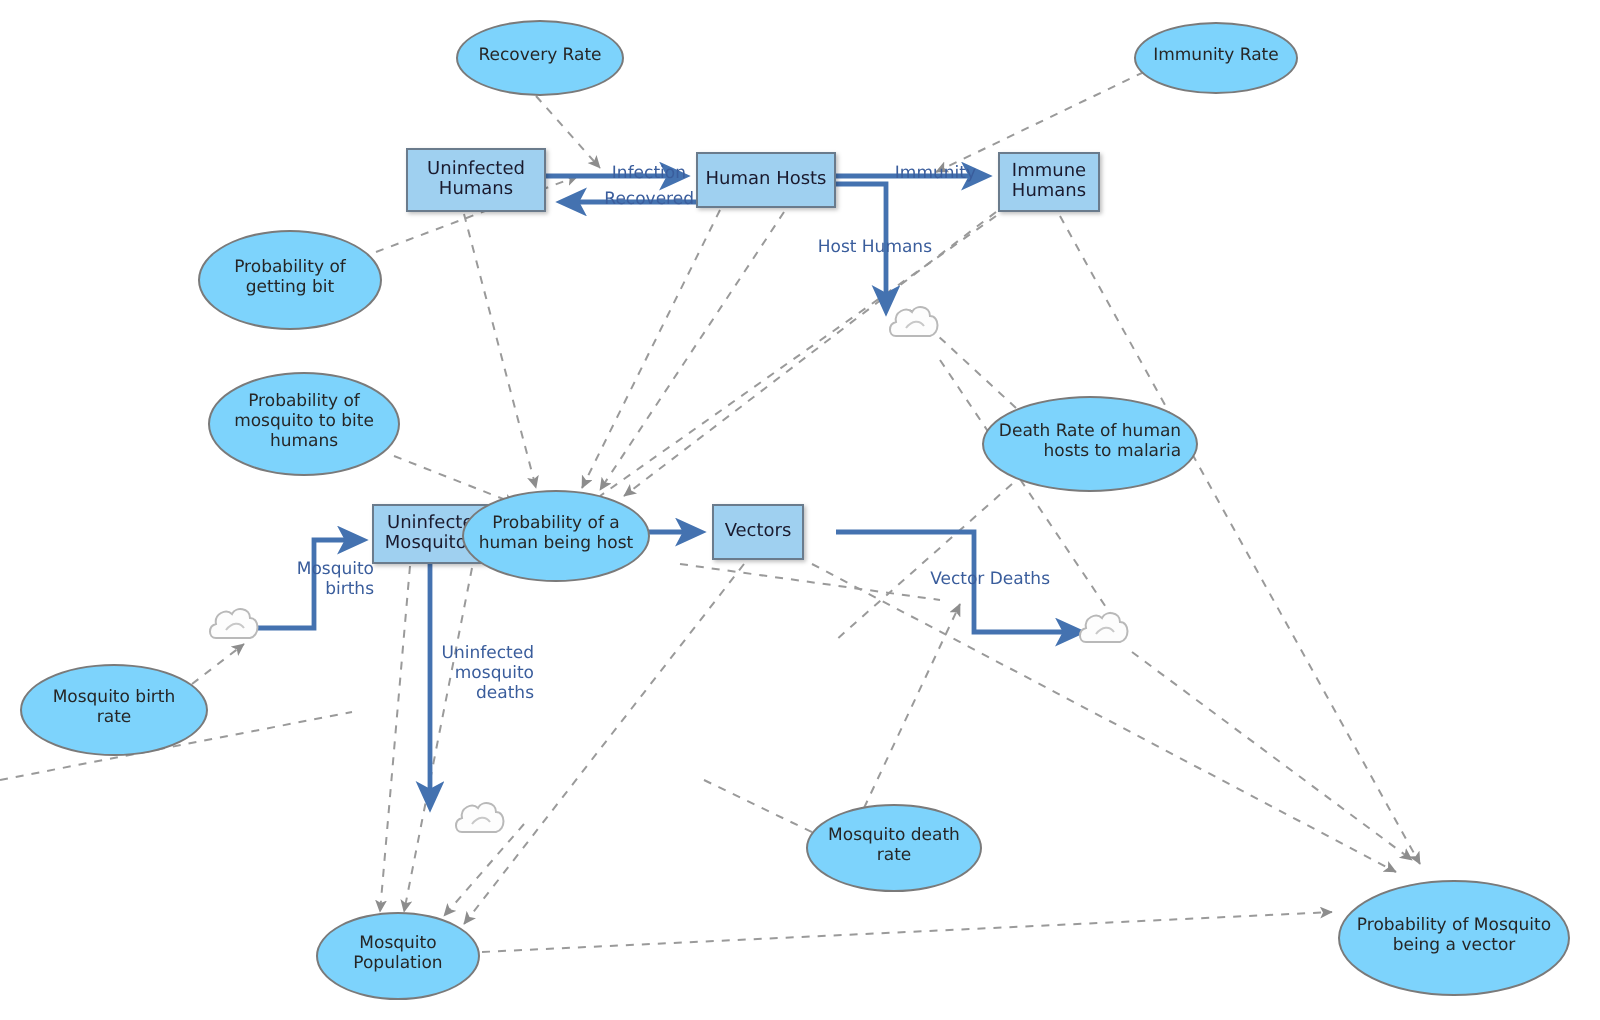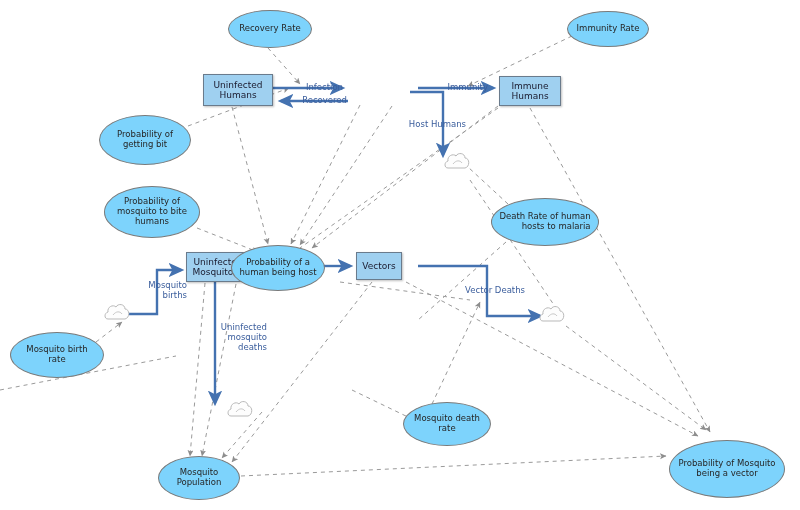--- a/index.html
+++ b/index.html
@@ -135,22 +135,23 @@
       </g>
       <g transform="translate(553,316)">
         <path d="M -10 5 C -14 5 -14 -1 -10 -2 C -11 -7 -5 -10 -2 -7 C 0 -11 7 -10 7 -5 C 12 -5 12 4 7 5 Z"></path>
         <path d="M -5 1 C -2 -3 2 -3 4 0" fill="none" stroke="#c8c8c8"></path>
       </g>
     </g>
   </svg>
 
   <div class="node stock" style="left:203px; top:74px; width:70px; height:32px;">Uninfected<br>Humans</div>
 
+  <div class="node stock" style="left:348px; top:76px; width:70px; height:28px;">Human Hosts</div>
 
-  <div class="node stock" style="left:499px; top:76px; width:62px; height:30px;">Immune<br>Humans</div>
+  <div class="node stock" style="left:499px; top:76px; width:51px; height:30px;">Immune<br>Humans</div>
 
   <div class="node stock" style="left:186px; top:252px; width:64px; height:30px;">Uninfected<br>Mosquitoes</div>
 
   <div class="node stock" style="left:356px; top:252px; width:46px; height:28px;">Vectors</div>
 
   <div class="node aux" style="left:228px; top:10px; width:84px; height:38px;">Recovery Rate</div>
 
   <div class="node aux" style="left:567px; top:11px; width:82px; height:36px;">Immunity Rate</div>
 
   <div class="node aux" style="left:99px; top:115px; width:92px; height:50px;">Probability of<br>getting bit</div>

